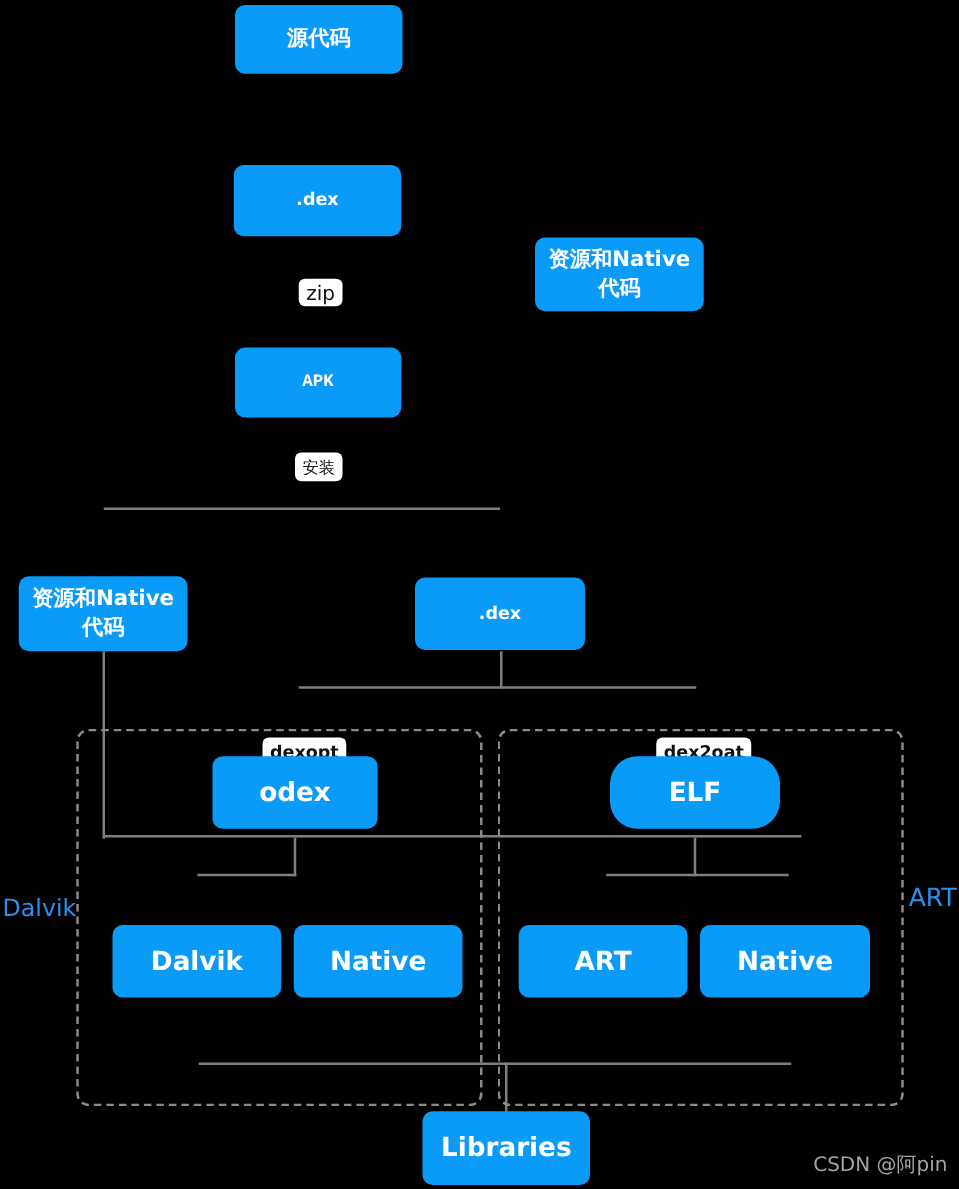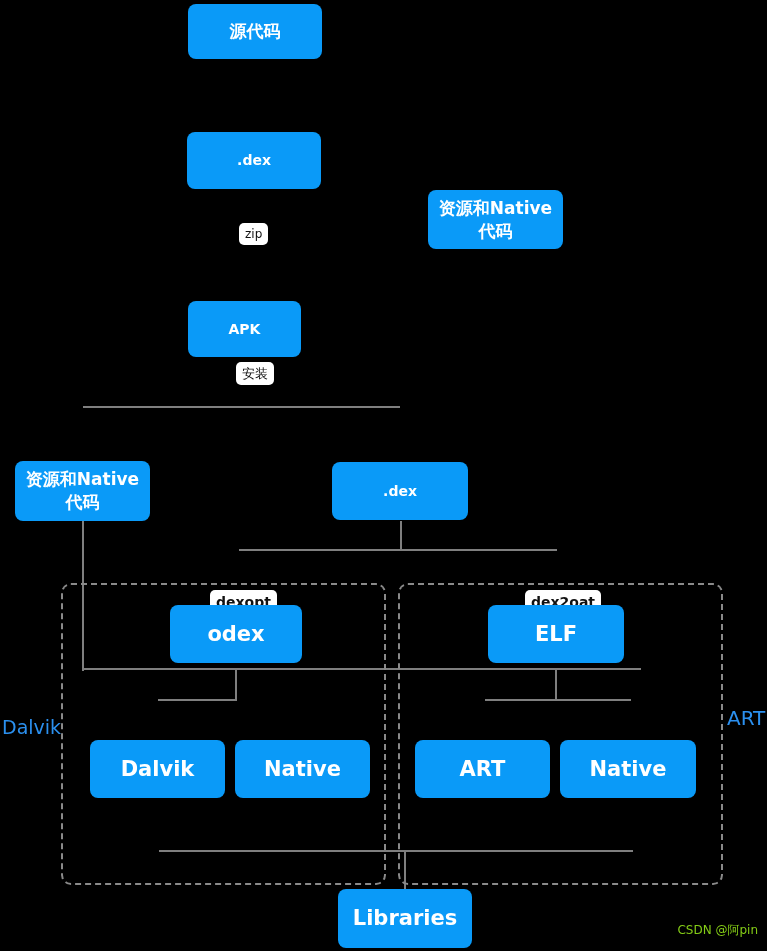--- a/index.html
+++ b/index.html
@@ -29,21 +29,21 @@
   }
   .node.latin{font-size:14px;}
   .node.latin-sm{font-size:21px;}
   
   .edge-label{
     position:absolute;
     background:#ffffff;
     color:#111111;
     border-radius:5px;
     display:flex;align-items:center;justify-content:center;
-    font-size:12px;
+    font-size:16px;
     box-sizing:border-box;
     padding:2px 6px;
     white-space:nowrap;
   }
   .edge-label.bold{font-weight:bold;font-size:14px;margin-top:28px;}
   
   .line{
     position:absolute;
     background:#7f7f7f;
   }
@@ -59,22 +59,22 @@
   }
   
   .side-label{
     position:absolute;
     color:#2b90ef;
     font-size:19px;
     white-space:nowrap;
   }
   .watermark{
     position:absolute;
-    color:#84cc16;
-    font-size:12px;
+    color:#a3a3a3;
+    font-size:16px;
     white-space:nowrap;
   }
 </style>
 </head>
 <body>
 
 <div class="canvas">
 
   <div class="line hline" style="left:83px;top:406px;width:317px;"></div>
   <div class="line vline" style="left:82px;top:521px;height:150px;"></div>
@@ -92,39 +92,39 @@
   <div class="group-box" style="left:398px;top:583px;width:325px;height:302px;"></div>
 
   <div class="node" style="left:188px;top:4px;width:134px;height:55px;">源代码</div>
 
   <div class="node latin" style="left:187px;top:132px;width:134px;height:57px;">.dex</div>
 
   <div class="edge-label" style="left:239px;top:223px;height:22px;">zip</div>
 
   <div class="node" style="left:428px;top:190px;width:135px;height:59px;">资源和Native代码</div>
 
-  <div class="node latin" style="left:188px;top:301px;width:113px;height:56px;">APK</div>
+  <div class="node latin" style="left:188px;top:278px;width:133px;height:56px;font-family:Liberation Mono, monospace;">APK</div>
 
   <div class="edge-label" style="left:236px;top:362px;height:23px;font-size:13px;">安装</div>
 
   <div class="node" style="left:15px;top:461px;width:135px;height:60px;">资源和Native代码</div>
 
   <div class="node latin" style="left:332px;top:462px;width:136px;height:58px;">.dex</div>
 
   <div class="edge-label bold" style="left:210px;top:562px;height:23px;">dexopt</div>
 
   <div class="edge-label bold" style="left:525px;top:562px;height:23px;">dex2oat</div>
 
   <div class="node latin-sm" style="left:170px;top:605px;width:132px;height:58px;">odex</div>
 
   <div class="node latin-sm" style="left:90px;top:740px;width:135px;height:58px;">Dalvik</div>
 
   <div class="node latin-sm" style="left:235px;top:740px;width:135px;height:58px;">Native</div>
 
-  <div class="node latin-sm" style="left:488px;top:605px;width:136px;height:58px;">ELF</div>
+  <div class="node latin-sm" style="left:488px;top:605px;width:136px;height:58px;border-radius:22px;">ELF</div>
 
   <div class="node latin-sm" style="left:415px;top:740px;width:135px;height:58px;">ART</div>
 
   <div class="node latin-sm" style="left:560px;top:740px;width:136px;height:58px;">Native</div>
 
   <div class="side-label" style="left:2px;top:716px;">Dalvik</div>
 
   <div class="side-label" style="left:727px;top:706px;font-size:20px;">ART</div>
 
   <div class="node latin-sm" style="left:338px;top:889px;width:134px;height:59px;">Libraries</div>

